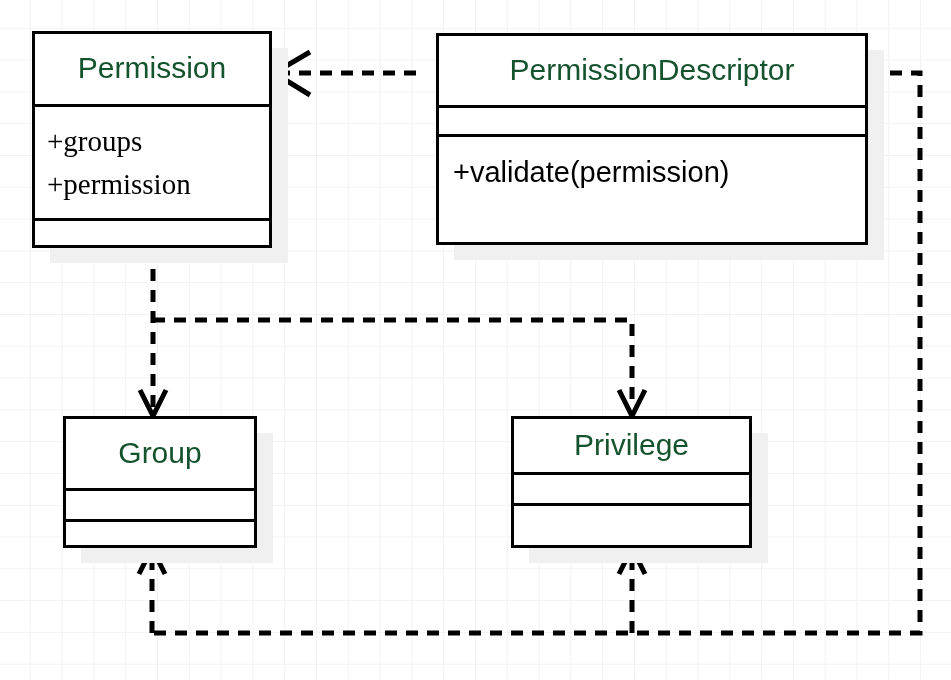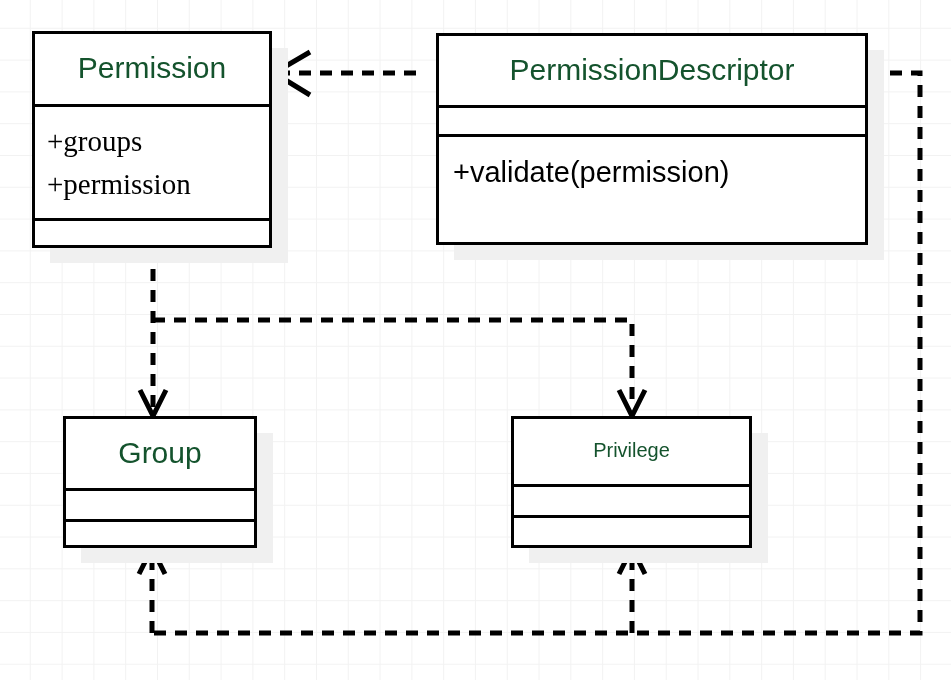--- a/index.html
+++ b/index.html
@@ -75,21 +75,21 @@
   #cls-permissiondescriptor .ops .uml-member { font-size: 29px; line-height: 34px; margin-top: 8px; }
 
   
   #cls-group { left: 55px; top: 416px; width: 194px; height: 132px; margin-left: 8px; }
   #cls-group .uml-name { height: 69px; font-size: 30px; padding-bottom: 2px; }
   #cls-group .attrs { height: 31px; }
   #cls-group .ops { height: 28px; }
 
   
   #cls-privilege { left: 511px; top: 416px; width: 241px; height: 132px; }
-  #cls-privilege .uml-name { height: 65px; font-size: 20px; padding-bottom: 2px; }
+  #cls-privilege .uml-name { height: 53px; font-size: 30px; padding-bottom: 2px; }
   #cls-privilege .attrs { height: 31px; }
   #cls-privilege .ops { height: 28px; }
 </style>
 </head>
 <body>
 
 <div id="canvas">
 
   <svg id="edges" viewBox="0 0 951 680" width="951" height="680" xmlns="http://www.w3.org/2000/svg">
 

